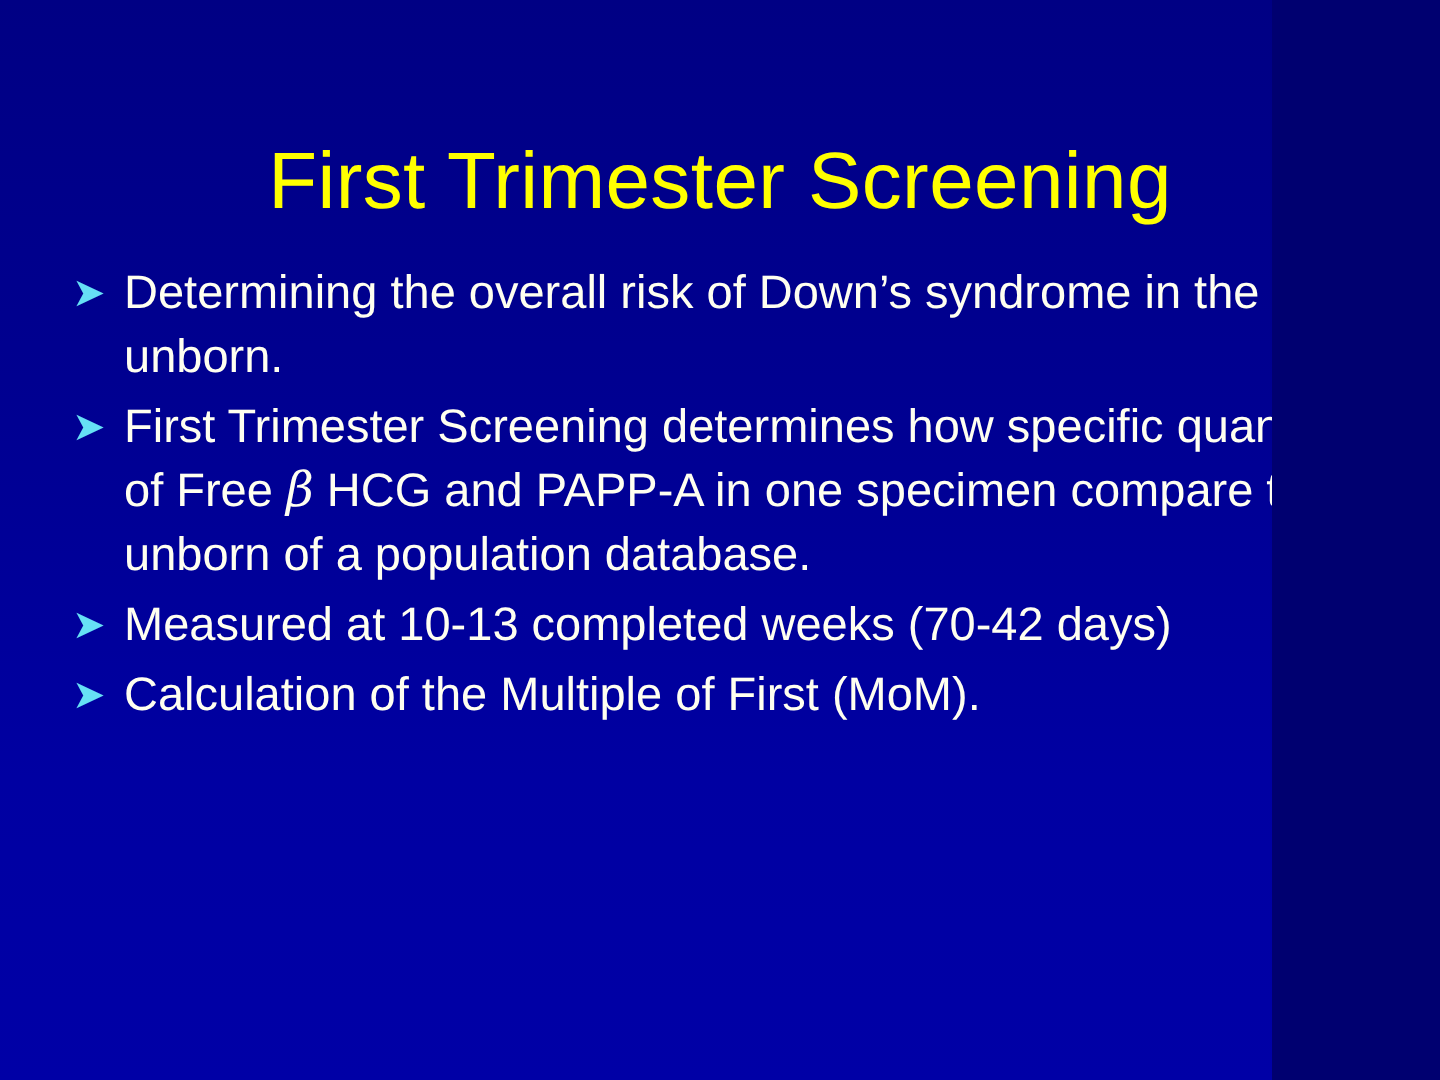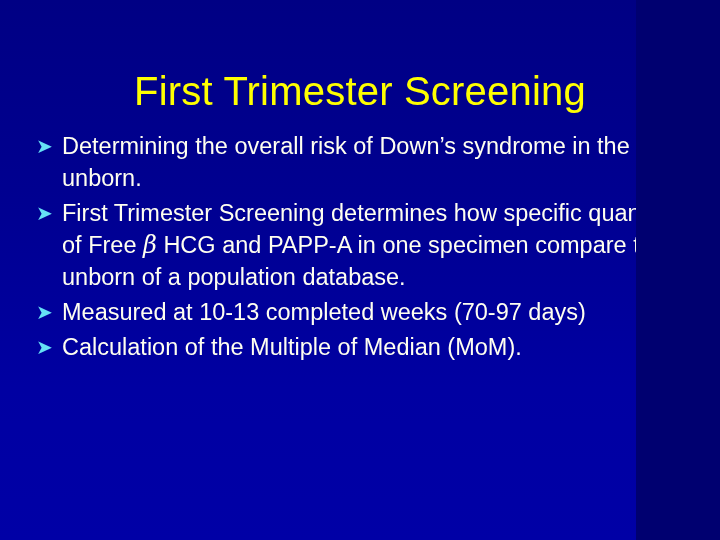--- a/index.html
+++ b/index.html
@@ -83,23 +83,23 @@
       <span class="bullet-text"><span>Determining the overall risk of Down’s syndrome in the unborn.</span></span>
     </li>
 
     <li class="bullet-item">
       <span class="bullet-marker">➤</span>
       <span class="bullet-text"><span>First Trimester Screening determines how specific quantities of Free </span><span class="beta">β</span><span> HCG and PAPP-A in one specimen compare to the unborn of a population database.</span></span>
     </li>
 
     <li class="bullet-item">
       <span class="bullet-marker">➤</span>
-      <span class="bullet-text"><span>Measured at 10-13 completed weeks (70-97 days)</span></span>
+      <span class="bullet-text"><span>Measured at 10-13 completed weeks (70-42 days)</span></span>
     </li>
 
     <li class="bullet-item">
       <span class="bullet-marker">➤</span>
-      <span class="bullet-text"><span>Calculation of the Multiple of Median (MoM).</span></span>
+      <span class="bullet-text"><span>Calculation of the Multiple of First (MoM).</span></span>
     </li>
 
   </ul>
 
 </div>
 
 </body></html>

